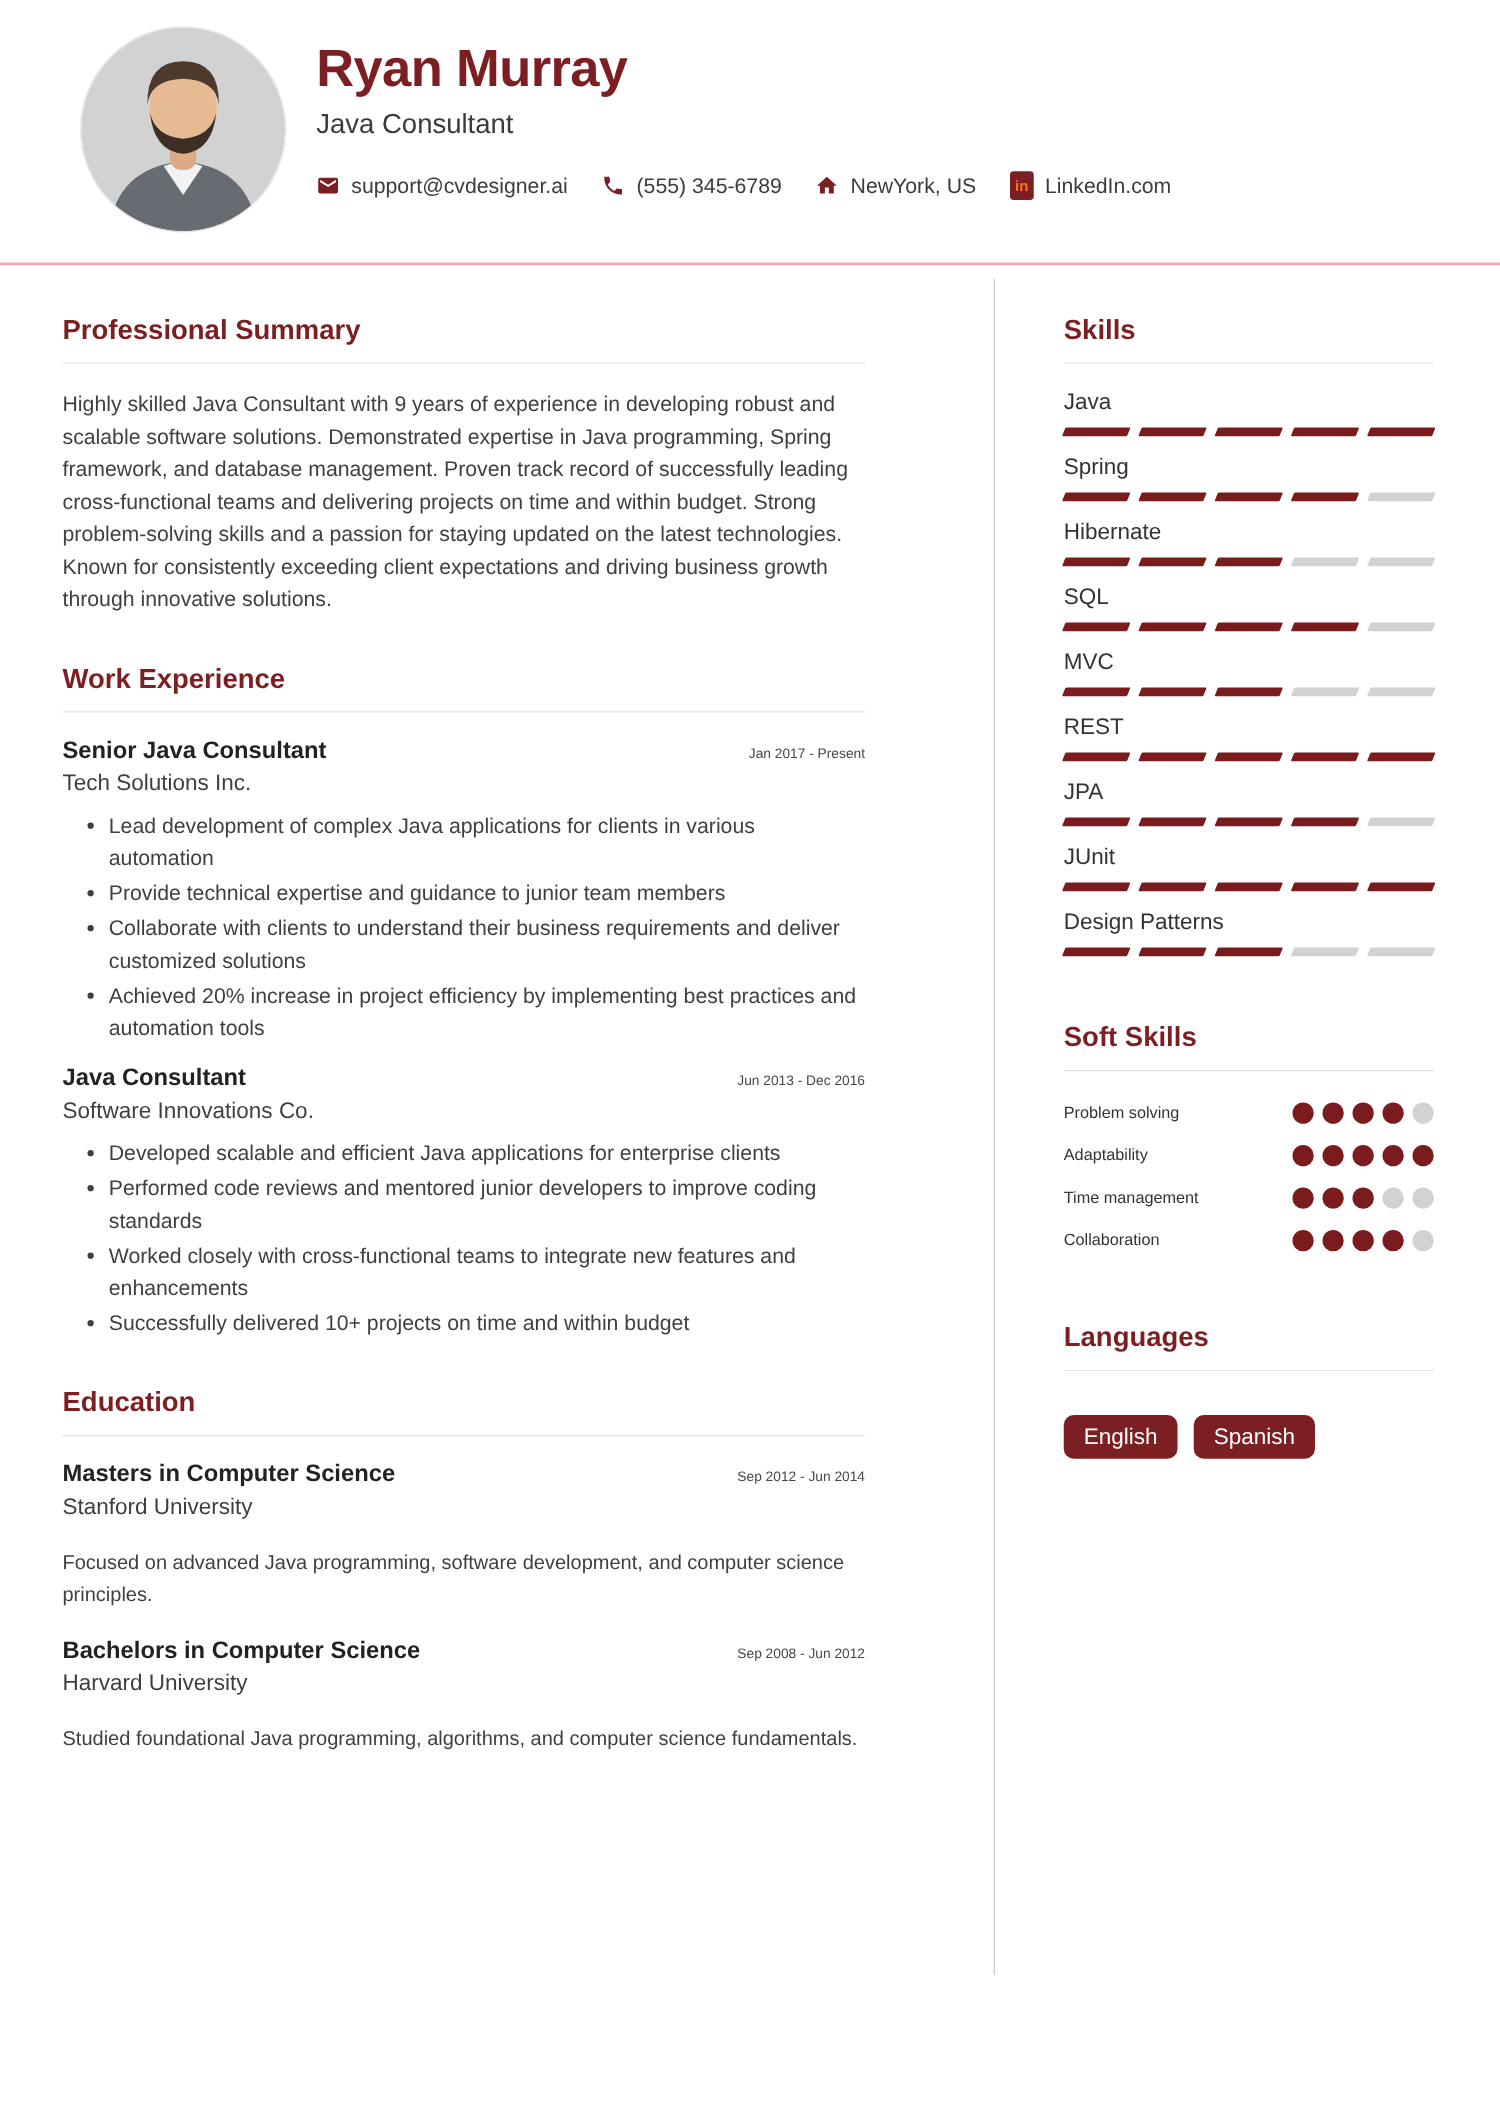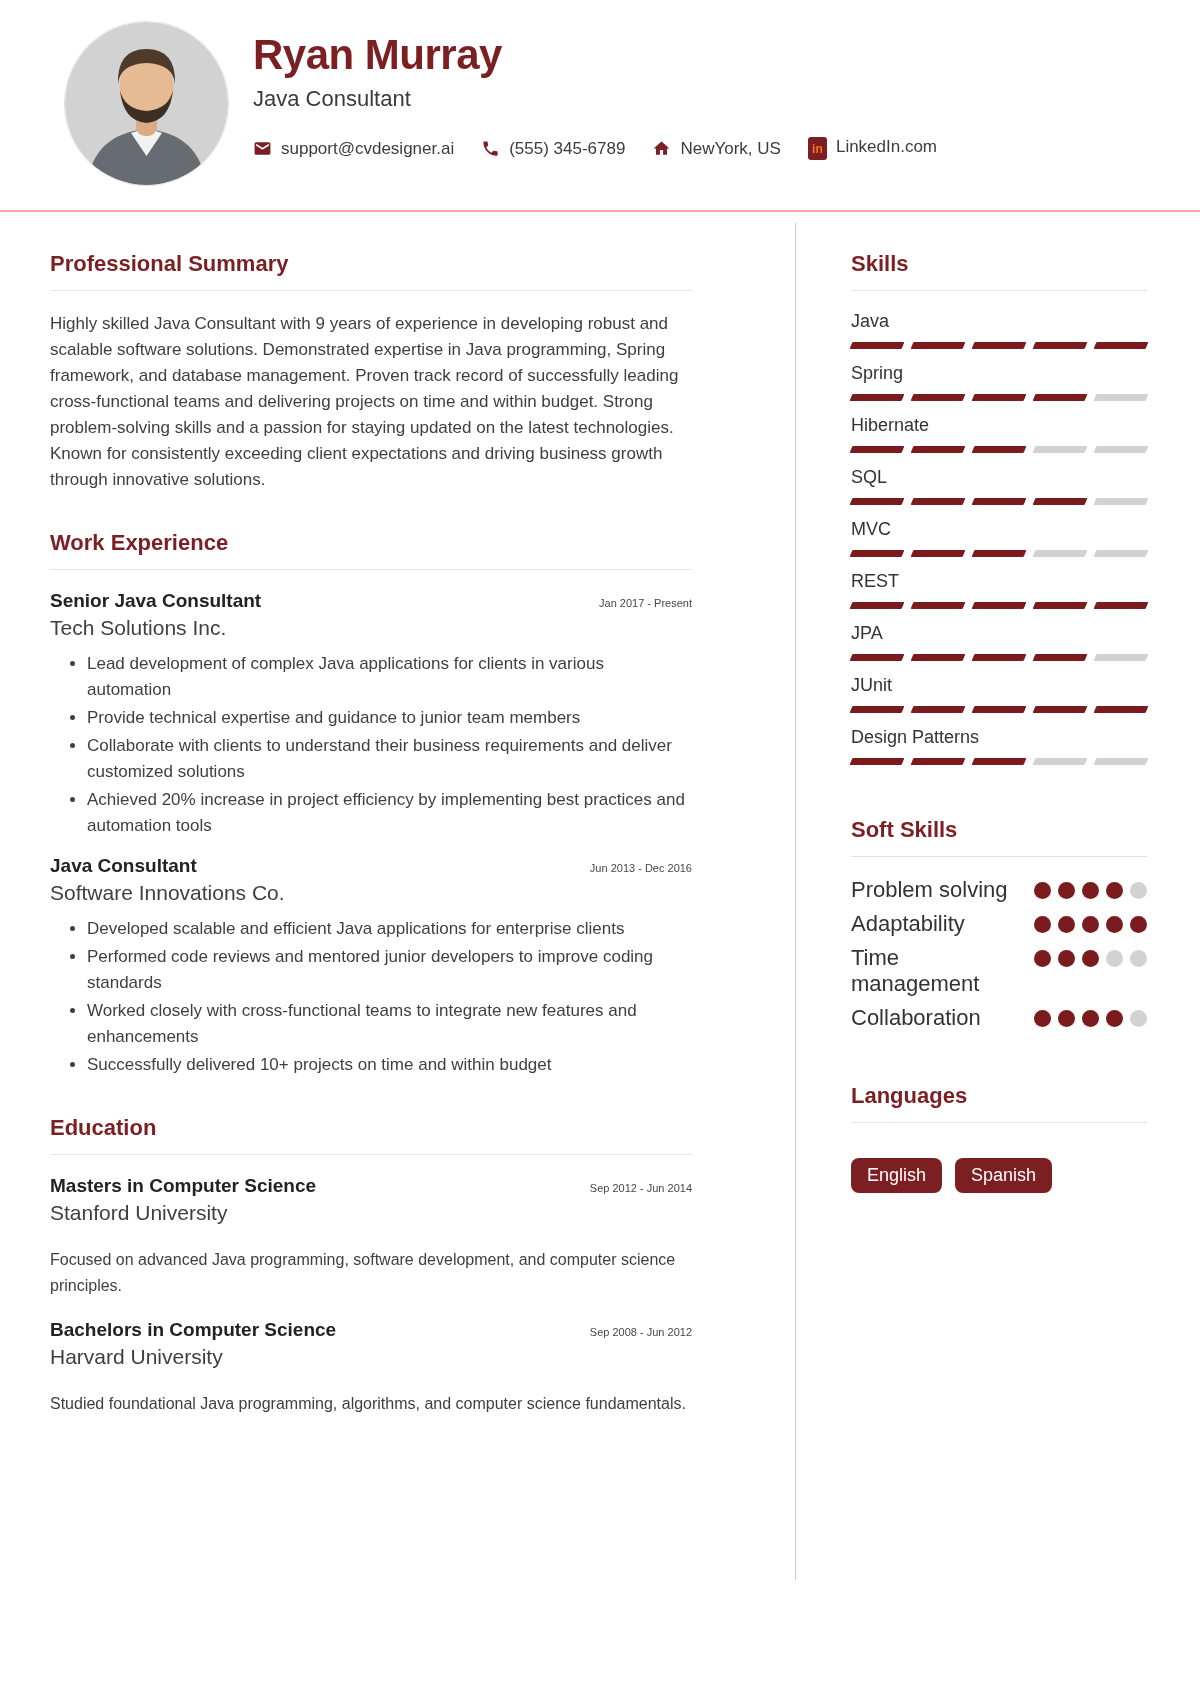--- a/index.html
+++ b/index.html
@@ -16,52 +16,52 @@
   
   .header{position:relative;height:212px;border-bottom:2px solid #fca5a5;box-sizing:border-box;}
   .avatar{position:absolute;left:65px;top:22px;width:163px;height:163px;border-radius:50%;
     overflow:hidden;box-shadow:0 0 0 1px #e3e3e3;}
   .avatar svg{display:block;width:100%;height:100%;}
   .header-text{position:absolute;left:253px;top:33px;}
   h1.name{margin:0;font-size:42px;line-height:44px;font-weight:bold;color:var(--accent);letter-spacing:-0.5px;}
   .subtitle{font-size:22px;color:#3a3a3a;margin-top:9px;}
   .contact-row{position:absolute;left:253px;top:137px;display:flex;gap:27px;align-items:center;
     font-size:17px;color:#3c3c3c;white-space:nowrap;}
-  .contact{display:flex;align-items:flex-start;gap:9px;}
+  .contact{display:flex;align-items:center;gap:9px;}
   .cicon{width:19px;height:19px;fill:var(--accent);flex:none;}
   .li-box{width:19px;height:23px;background:var(--accent);color:#f97316;font-size:12px;font-weight:bold;
     display:flex;align-items:center;justify-content:center;border-radius:3px;flex:none;}
   
   .content{display:flex;align-items:stretch;min-height:1368px;}
   .main{width:642px;margin-left:50px;padding-top:39px;}
   .vsep{width:1px;background:#cbcbcb;margin-left:103px;margin-top:11px;}
   .sidebar{width:296px;margin-left:55px;padding-top:39px;}
   h2.section{font-size:22px;font-weight:bold;color:var(--accent);margin:0 0 13px;}
   .rule{border:none;border-top:1px solid #e4e4e4;margin:0 0 20px;}
   .main section{margin-bottom:37px;}
   .sidebar section{margin-bottom:52px;}
   
   .summary-text{font-size:17px;line-height:26px;margin:0;}
   .job{margin-bottom:16px;}
   .row-head{display:flex;justify-content:space-between;align-items:baseline;}
   .row-title{font-size:19px;font-weight:bold;color:#222222;}
   .row-dates{font-size:11px;color:#474747;flex:none;}
-  .row-sub{font-size:21px;margin-top:4px;}
+  .row-sub{font-size:18px;margin-top:4px;}
   ul.bullets{margin:11px 0 0;padding-left:37px;}
   ul.bullets li{font-size:17px;line-height:26px;margin-bottom:2px;}
   .edu{margin-bottom:20px;}
   .edu-desc{font-size:16px;line-height:26px;margin:22px 0 0;}
   
   .skill{margin-bottom:11px;}
   .skill-name{font-size:18px;color:#333333;margin-bottom:10px;}
   .skill-bar{display:flex;gap:9px;height:7px;margin-bottom:14px;}
   .seg{flex:1;background:var(--muted);transform:skewX(-22deg);border-radius:1px;}
   .seg.filled{background:var(--accent-fill);}
   .soft-row{display:flex;justify-content:space-between;align-items:flex-start;margin-bottom:8px;}
-  .soft-name{font-size:22px;color:#333333;line-height:26px;max-width:165px;}
+  .soft-name{font-size:13px;color:#333333;line-height:26px;max-width:165px;}
   .dots{display:flex;gap:7px;padding-top:5px;}
   .dot{width:17px;height:17px;border-radius:50%;background:var(--muted);}
   .dot.filled{background:var(--accent-fill);}
   .pills{display:flex;gap:13px;margin-top:35px;}
   .pill{background:var(--accent);color:#ffffff;font-size:18px;padding:7px 16px;border-radius:8px;}
 </style>
 </head>
 <body>
 
 <div class="header">

